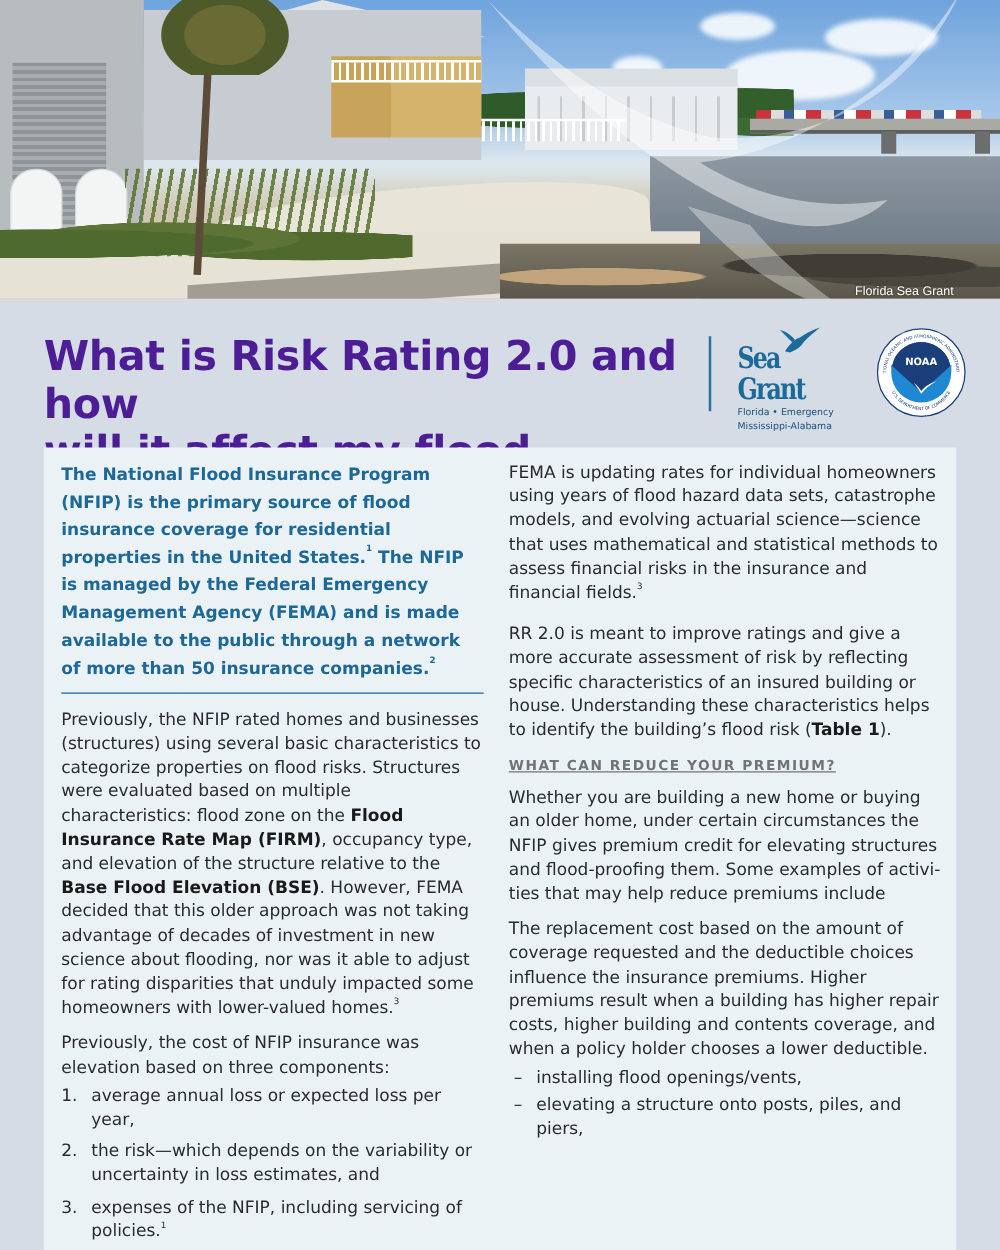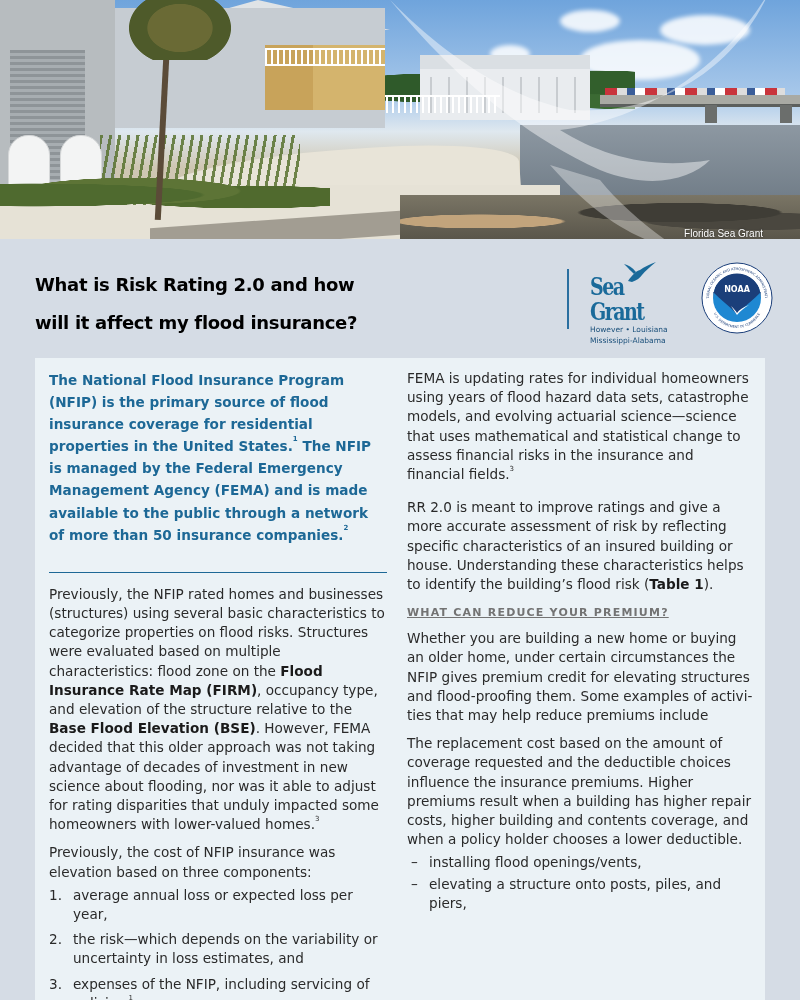--- a/index.html
+++ b/index.html
@@ -65,21 +65,21 @@
     position: absolute; right: 37px; top: 228px;
     font-family: "Liberation Sans", sans-serif; font-size: 10px; color: #ffffff;
     text-shadow: 0 0 2px rgba(0,0,0,0.6);
   }
 
   
   .title-row { position: absolute; left: 0; top: 239px; width: 800px; height: 119px; }
   .page-title {
     position: absolute; left: 35px; top: 27px; width: 520px;
     font-family: "DejaVu Sans", sans-serif; font-weight: bold;
-    font-size: 18px; line-height: 38px; color: #000000; letter-spacing: -0.3px;
+    font-size: 33px; line-height: 38px; color: #4c1d95; letter-spacing: -0.3px;
   }
   .title-divider { position: absolute; left: 567px; top: 30px; width: 2px; height: 60px; background: #2a6fa0; }
   .seagrant-logo { position: absolute; left: 590px; top: 22px; width: 90px; height: 80px; }
   .seagrant-bird { display: block; margin: 0 auto; width: 50px; height: 22px; }
   .seagrant-word {
     display: block; font-family: "DejaVu Serif", serif; font-weight: bold;
     font-size: 19px; line-height: 20px; color: #1a6a9a; letter-spacing: -1.5px; transform: scaleY(1.25);
     margin-top: -4px;
   }
   .seagrant-sub { display: block; font-family: "DejaVu Sans", sans-serif; font-size: 7.5px; line-height: 11px; color: #1a4f7a; margin-top: 5px; }
@@ -89,21 +89,21 @@
   .panel {
     position: absolute; left: 35px; top: 358px; width: 730px; height: 642px;
     background: #ebf2f6;
   }
   .col { position: absolute; top: 11px; font-size: 13.6px; line-height: 19.2px; color: #2a2a2a; }
   .col-left { left: 14px; width: 338px; }
   .col-right { left: 372px; width: 346px; }
 
   .intro {
     color: #1d6896; font-weight: bold; font-size: 13.6px; line-height: 22.1px;
-    padding-bottom: 26px; border-bottom: 1.5px solid #1d6896; margin-bottom: 12px;
+    padding-bottom: 8px; border-bottom: 1.5px solid #1d6896; margin-bottom: 12px;
   }
   .col p { margin-bottom: 9px; }
   .col b { font-weight: bold; color: #1a1a1a; }
   sup { font-size: 7px; vertical-align: top; line-height: 10px; position: relative; top: -1px; }
 
   ol.num-list { list-style: none; margin: 4px 0 10px 0; }
   ol.num-list li { position: relative; padding-left: 24px; margin-bottom: 6px; }
   ol.num-list li .num { position: absolute; left: 0; top: 0; }
 
   .section-head {
@@ -161,21 +161,21 @@
   </h1>
   <div class="title-divider"></div>
 
   <div class="seagrant-logo">
     <svg class="seagrant-bird" viewBox="0 0 50 22">
       <path d="M18 20 C 22 14, 26 10, 30 9 C 34 6, 40 3, 46 1 C 40 6, 35 10, 32 14 C 30 17, 27 19, 22 21 Z" fill="#1a6a9a"></path>
       <path d="M26 11 C 22 6, 18 4, 14 3 C 18 7, 21 10, 24 13 Z" fill="#1a6a9a"></path>
     </svg>
     <span class="seagrant-word">Sea Grant</span>
     <span class="seagrant-sub">
-      <span>However • Louisiana</span><br>
+      <span>Florida • Emergency</span><br>
       <span>Mississippi-Alabama</span>
     </span>
   </div>
 
   <svg class="noaa-logo" viewBox="0 0 72 72">
     <defs>
       <path id="ringTop" d="M 8 36 A 28 28 0 0 1 64 36"></path>
       <path id="ringBot" d="M 10 40 A 26 26 0 0 0 62 40"></path>
     </defs>
     <circle cx="36" cy="36" r="35" fill="#ffffff" stroke="#1b3f7a" stroke-width="1"></circle>
@@ -205,21 +205,21 @@
     <ol class="num-list">
       <li><span class="num">1.</span><span>average annual loss or expected loss per year,</span></li>
       <li><span class="num">2.</span><span>the risk—which depends on the variability or uncertainty in loss estimates, and</span></li>
       <li><span class="num">3.</span><span>expenses of the NFIP, including servicing of policies.</span><sup>1</sup></li>
     </ol>
 
   </div>
 
   <div class="col col-right">
 
-    <p style="margin-bottom:14px"><span>FEMA is updating rates for individual homeowners using years of flood hazard data sets, catastrophe models, and evolving actuarial science—science that uses mathematical and statistical change to assess financial risks in the insurance and financial fields.</span><sup>3</sup></p>
+    <p style="margin-bottom:14px"><span>FEMA is updating rates for individual homeowners using years of flood hazard data sets, catastrophe models, and evolving actuarial science—science that uses mathematical and statistical methods to assess financial risks in the insurance and financial fields.</span><sup>3</sup></p>
 
     <p><span>RR 2.0 is meant to improve ratings and give a more accurate assessment of risk by reflecting specific characteristics of an insured building or house. Understanding these characteristics helps to identify the building’s flood risk (</span><b>Table 1</b><span>).</span></p>
 
     <h2 class="section-head">WHAT CAN REDUCE YOUR PREMIUM?</h2>
 
     <p>Whether you are building a new home or buying an older home, under certain circumstances the NFIP gives premium credit for elevating structures and flood-proofing them. Some examples of activi-ties that may help reduce premiums include</p>
 
     <p>The replacement cost based on the amount of coverage requested and the deductible choices influence the insurance premiums. Higher premiums result when a building has higher repair costs, higher building and contents coverage, and when a policy holder chooses a lower deductible.</p>
 
     <ul class="dash-list">

